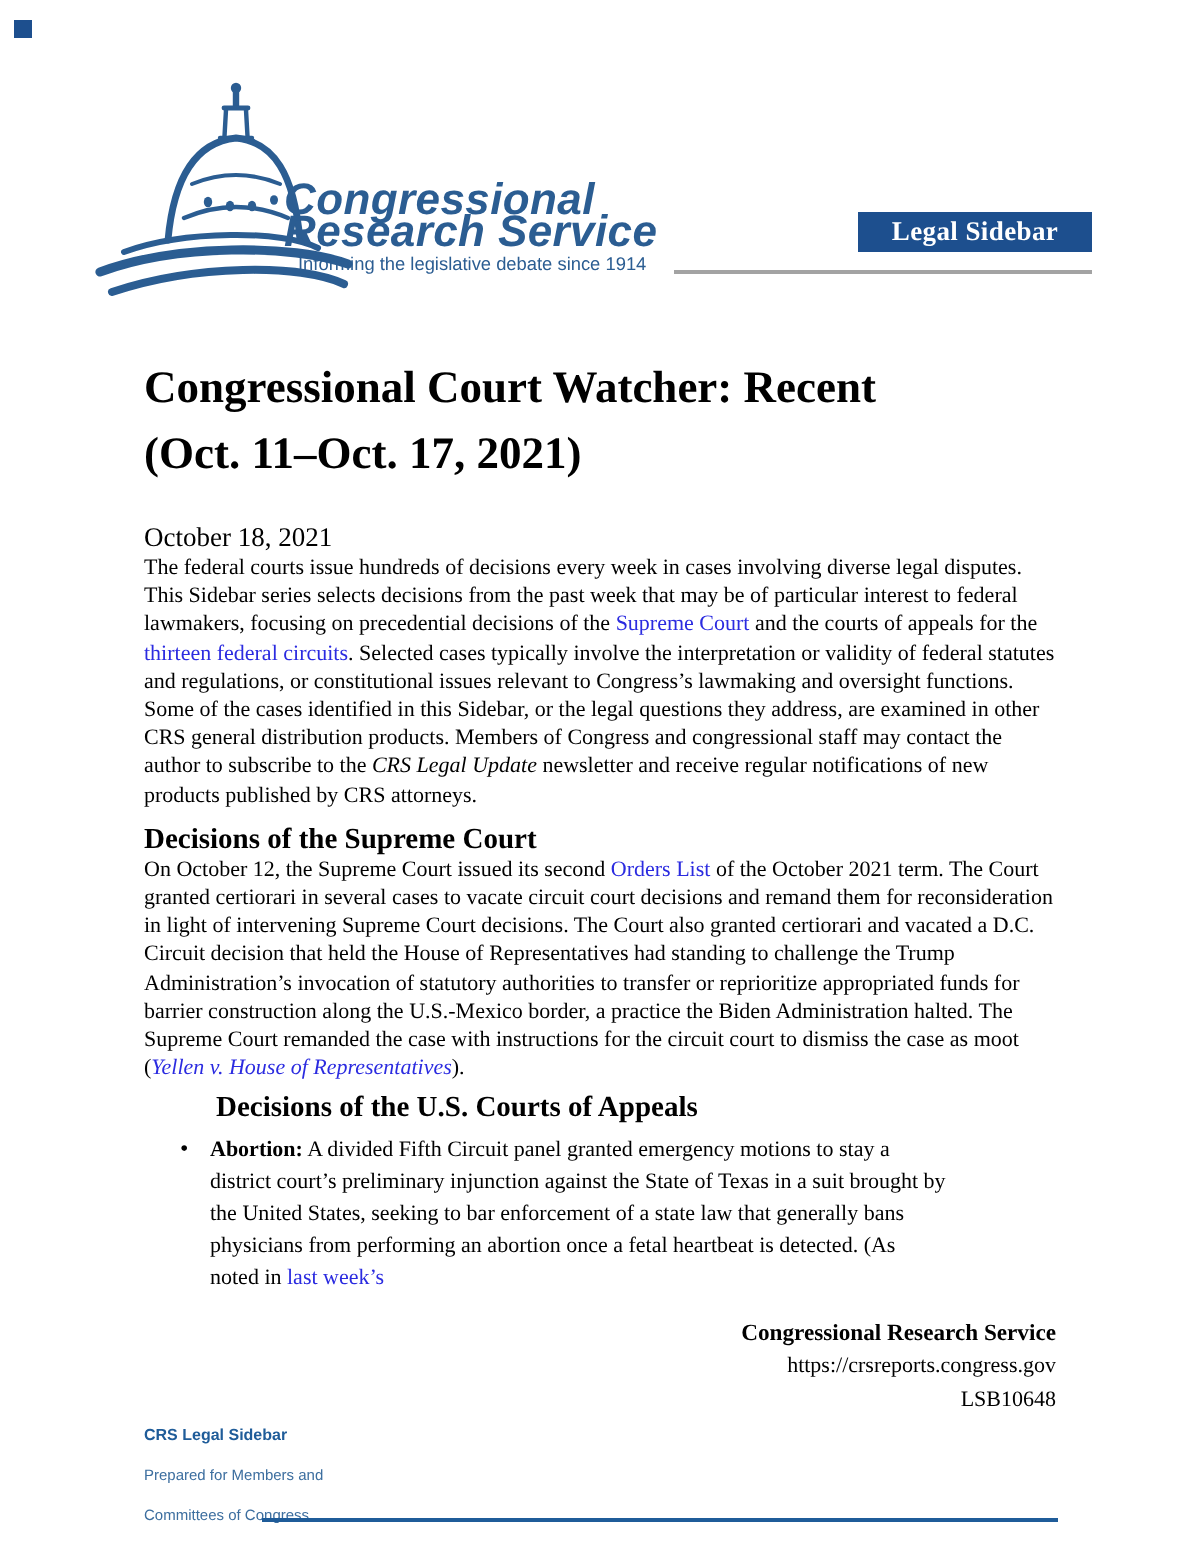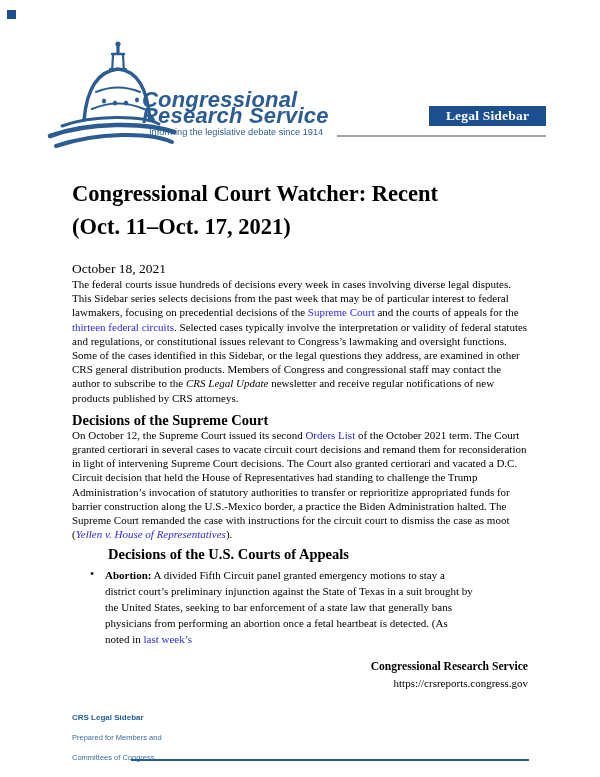--- a/index.html
+++ b/index.html
@@ -104,20 +104,21 @@
     <li class="bitem">
       <span class="bullet-dot">•</span>
       <span><span style="font-weight: bold;">Abortion:</span><span> A divided Fifth Circuit panel granted emergency motions to stay a district court’s preliminary injunction against the State of Texas in a suit brought by the United States, seeking to bar enforcement of a state law that generally bans physicians from performing an abortion once a fetal heartbeat is detected. (As noted in </span><a href="#" class="lnk">last week’s</a></span>
     </li>
   </ul>
 </div>
 
 <div class="footer-right">
   <div class="org">Congressional Research Service</div>
   <div>https://crsreports.congress.gov</div>
+  <div>LSB10648</div>
 </div>
 
 <div class="bottom-left">
   <div class="product">CRS Legal Sidebar</div>
   <div>Prepared for Members and</div>
   <div>Committees of Congress</div>
 </div>
 <div class="bottom-rule"></div>
 
 </body></html>

